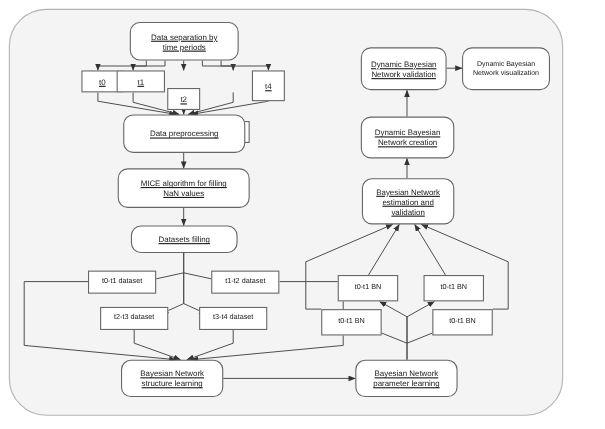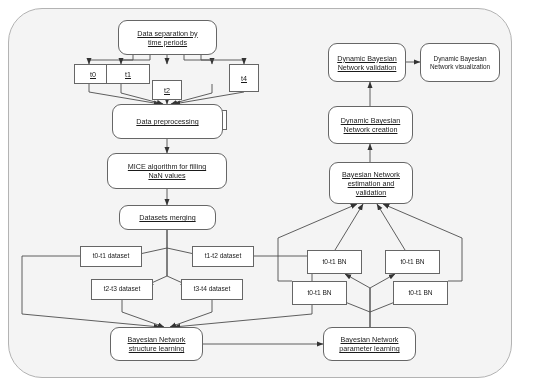--- a/index.html
+++ b/index.html
@@ -146,21 +146,21 @@
   <div class="node rounded fs-small" style="left:112px; top:104px; width:111px; height:35px;">
     <span class="label">Data preprocessing</span>
   </div>
 
   <div class="node rounded fs-small" style="left:107px; top:153px; width:120px; height:36px;">
     <span class="label">MICE algorithm for filling
 NaN values</span>
   </div>
 
   <div class="node rounded fs-small" style="left:119px; top:205px; width:97px; height:25px;">
-    <span class="label">Datasets merging</span>
+    <span class="label">Datasets filling</span>
   </div>
 
   <div class="node sharp fs-tiny" style="left:80px; top:246px; width:62px; height:21px;">
     <span class="label">t0-t1 dataset</span>
   </div>
   <div class="node sharp fs-tiny" style="left:192px; top:246px; width:62px; height:21px;">
     <span class="label">t1-t2 dataset</span>
   </div>
   <div class="node sharp fs-tiny" style="left:91px; top:279px; width:62px; height:21px;">
     <span class="label">t2-t3 dataset</span>

